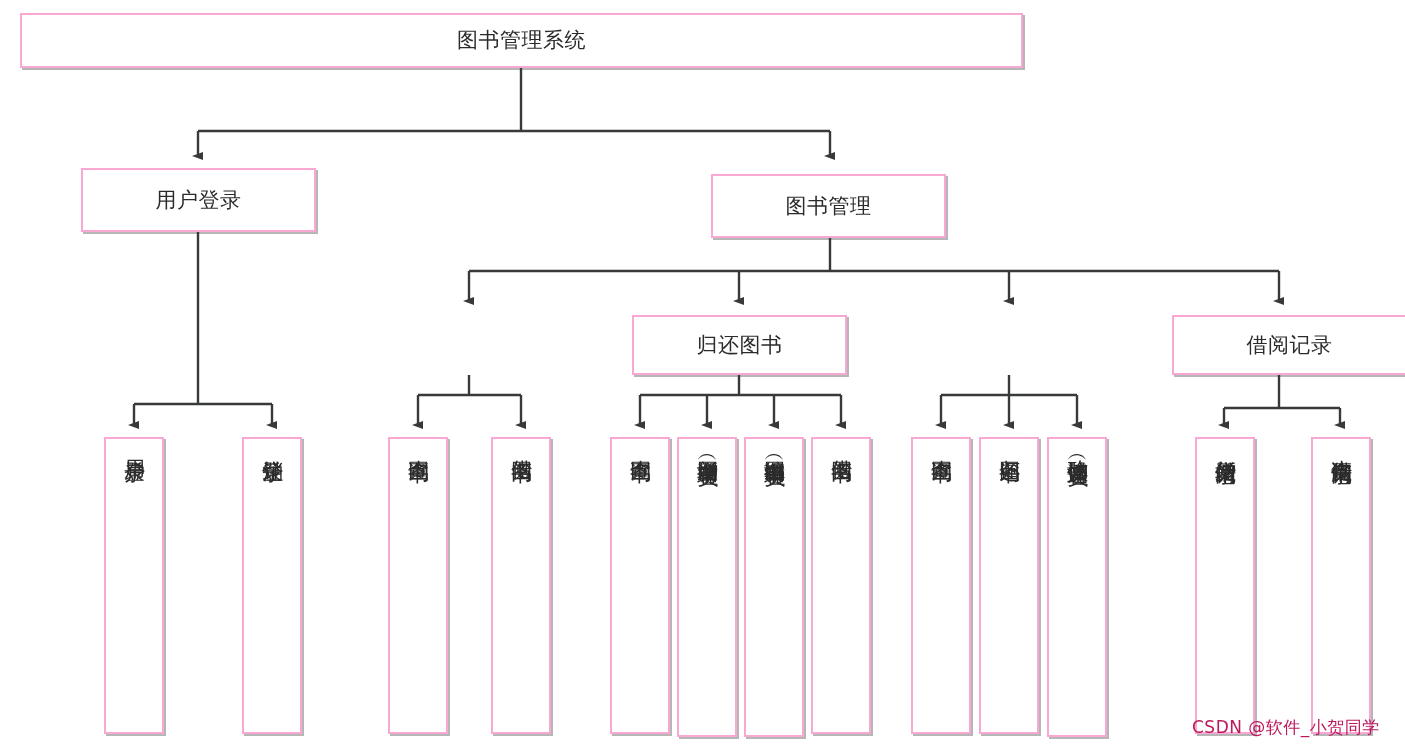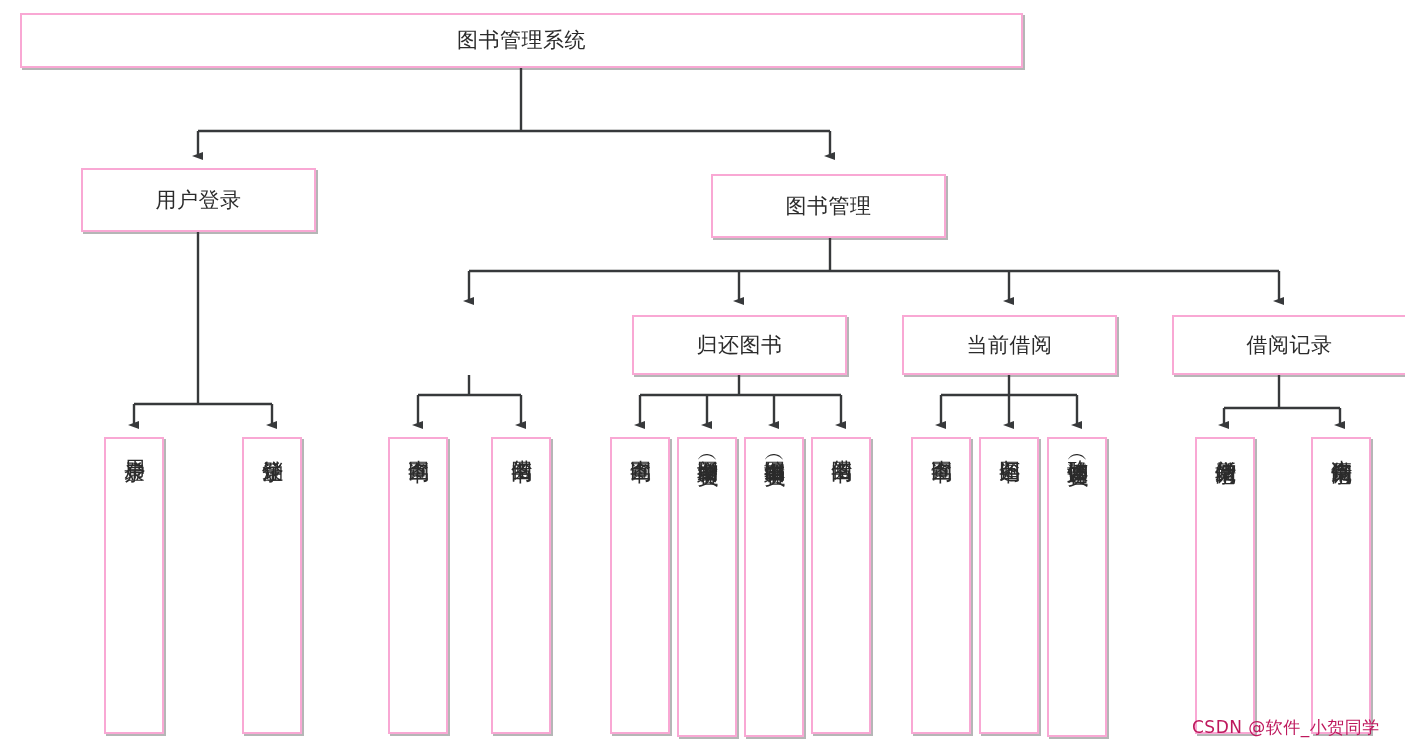--- a/index.html
+++ b/index.html
@@ -134,23 +134,20 @@
   <div class="node horizontal" style="left:81px; top:168px; width:235px; height:64px;">
     <span class="label">用户登录</span>
   </div>
   <div class="node horizontal" style="left:711px; top:174px; width:235px; height:64px;">
     <span class="label">图书管理</span>
   </div>
 
   <div class="node horizontal" style="left:632px; top:315px; width:215px; height:60px;">
     <span class="label">归还图书</span>
   </div>
-  <div class="node horizontal" style="left:902px; top:315px; width:215px; height:60px;">
-    <span class="label">当前借阅</span>
-  </div>
   <div class="node horizontal" style="left:1172px; top:315px; width:235px; height:60px;">
     <span class="label">借阅记录</span>
   </div>
 
   <div class="node vertical" style="left:104px; top:437px; width:60px; height:297px;">
     <span class="label">用户登录</span>
   </div>
   <div class="node vertical" style="left:242px; top:437px; width:60px; height:297px;">
     <span class="label">注销登录</span>
   </div>

